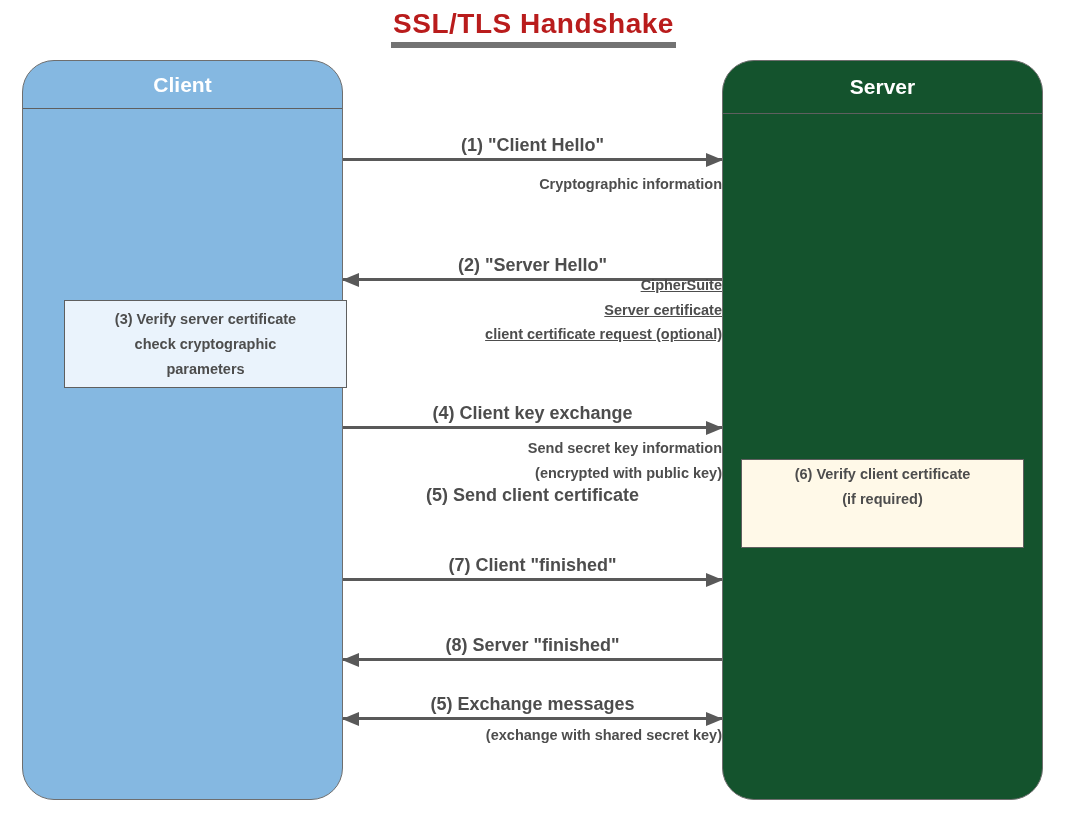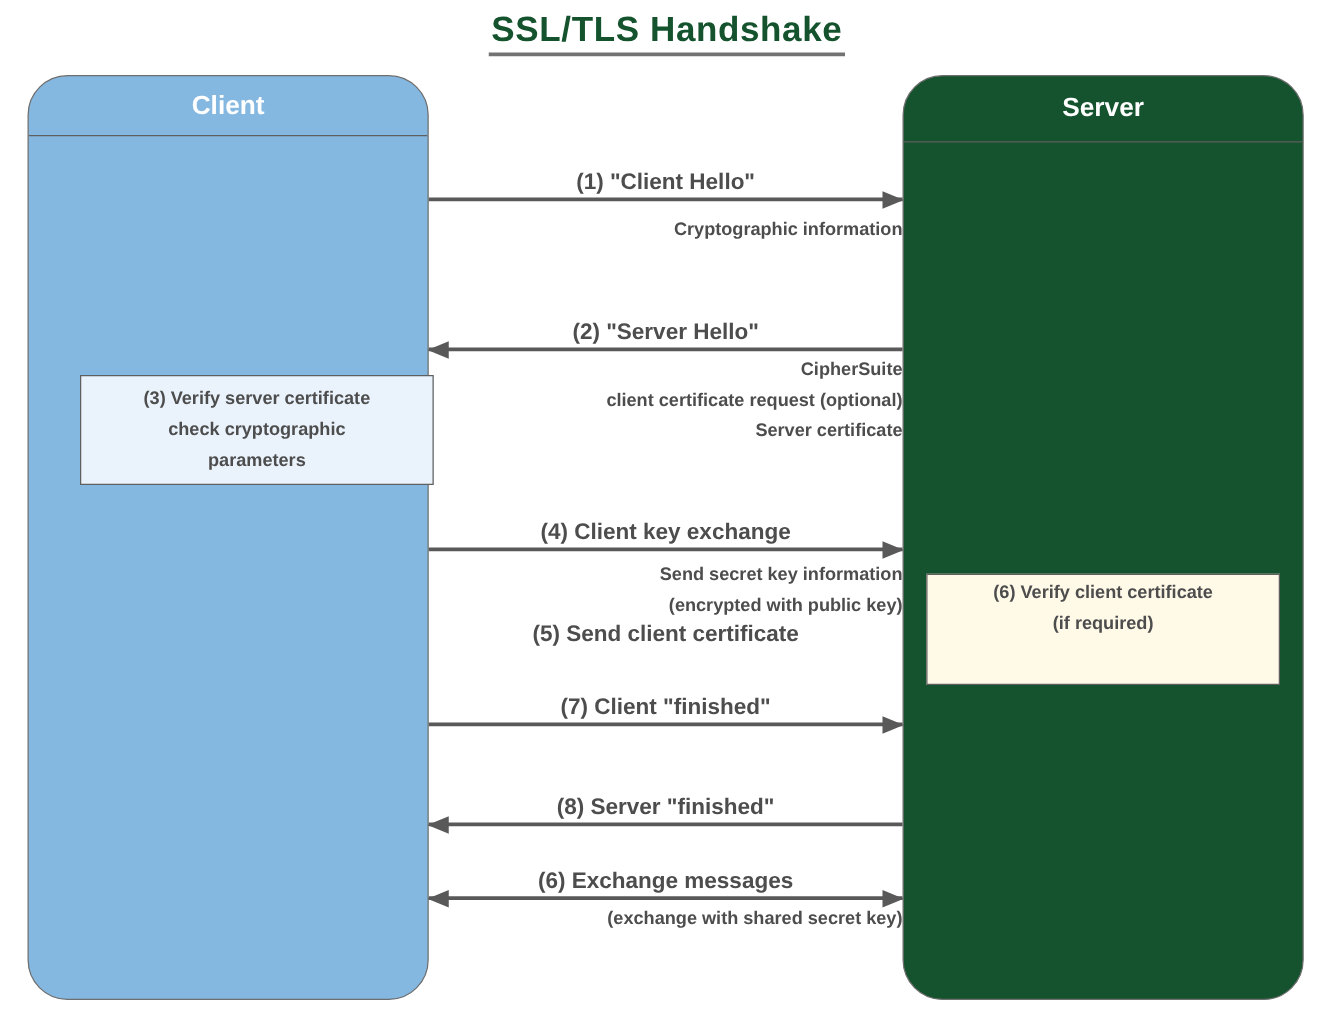--- a/index.html
+++ b/index.html
@@ -20,22 +20,22 @@
   
   .title-wrap {
     position: absolute;
     top: 8px; left: 0; width: 100%;
     text-align: center;
   }
   .title {
     display: inline-block;
     font-size: 28px;
     font-weight: bold;
-    color: #14532d;
-    border-bottom: 3px solid #737373;
+    color: #b91c1c;
+    border-bottom: 6px solid #737373;
     padding: 0 2px 2px 2px;
     letter-spacing: 0.5px;
   }
 
   
   .pool {
     position: absolute;
     top: 60px;
     width: 321px;
     height: 740px;
@@ -170,28 +170,28 @@
     <div class="head head-r"></div>
     <div class="details" style="top:40px;">
       <span class="detail-line">Cryptographic information</span>
     </div>
   </div>
 
   <div class="msg" style="top:252px; height:110px;">
     <div class="msg-label">(2) "Server Hello"</div>
     <div class="line"></div>
     <div class="head head-l"></div>
-    <div class="details" style="top:32px;">
+    <div class="details" style="top:21px;text-decoration:underline;">
       <span class="detail-line">CipherSuite</span>
+      <span class="detail-line">Server certificate</span>
       <span class="detail-line">client certificate request (optional)</span>
-      <span class="detail-line">Server certificate</span>
-    </div>
-  </div>
-
-  <div class="msg" style="top:412px; height:112px;">
+    </div>
+  </div>
+
+  <div class="msg" style="top:400px; height:112px;">
     <div class="msg-label">(4) Client key exchange</div>
     <div class="line"></div>
     <div class="head head-r"></div>
     <div class="details" style="top:36px;">
       <span class="detail-line">Send secret key information</span>
       <span class="detail-line">(encrypted with public key)</span>
     </div>
     <div class="extra-label" style="top:82px;">(5) Send client certificate</div>
   </div>
 
@@ -201,21 +201,21 @@
     <div class="head head-r"></div>
   </div>
 
   <div class="msg" style="top:632px; height:32px;">
     <div class="msg-label">(8) Server "finished"</div>
     <div class="line"></div>
     <div class="head head-l"></div>
   </div>
 
   <div class="msg" style="top:691px; height:60px;">
-    <div class="msg-label">(6) Exchange messages</div>
+    <div class="msg-label">(5) Exchange messages</div>
     <div class="line"></div>
     <div class="head head-l"></div>
     <div class="head head-r"></div>
     <div class="details" style="top:32px;">
       <span class="detail-line">(exchange with shared secret key)</span>
     </div>
   </div>
 
 </div>
 

